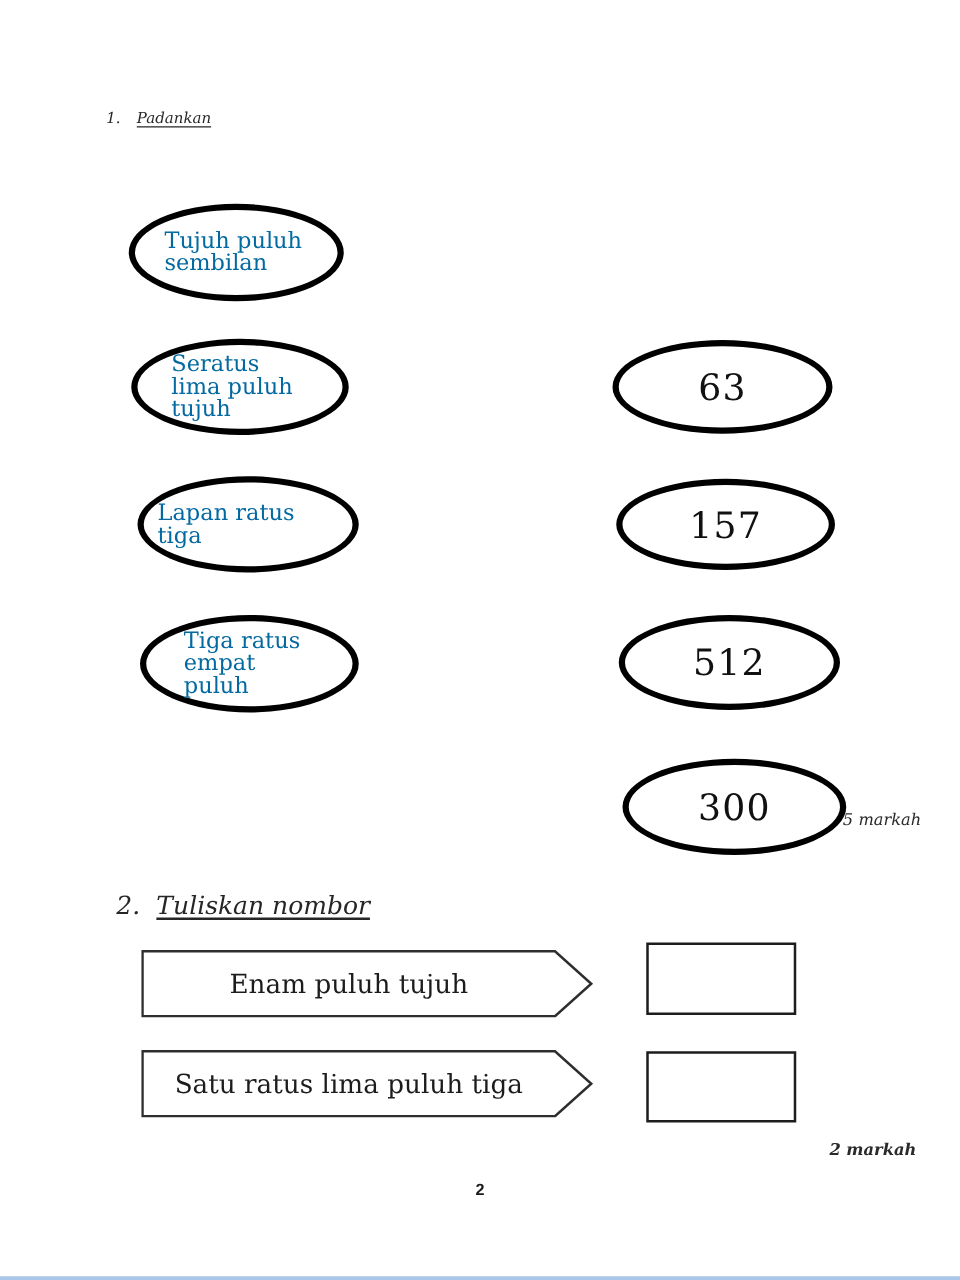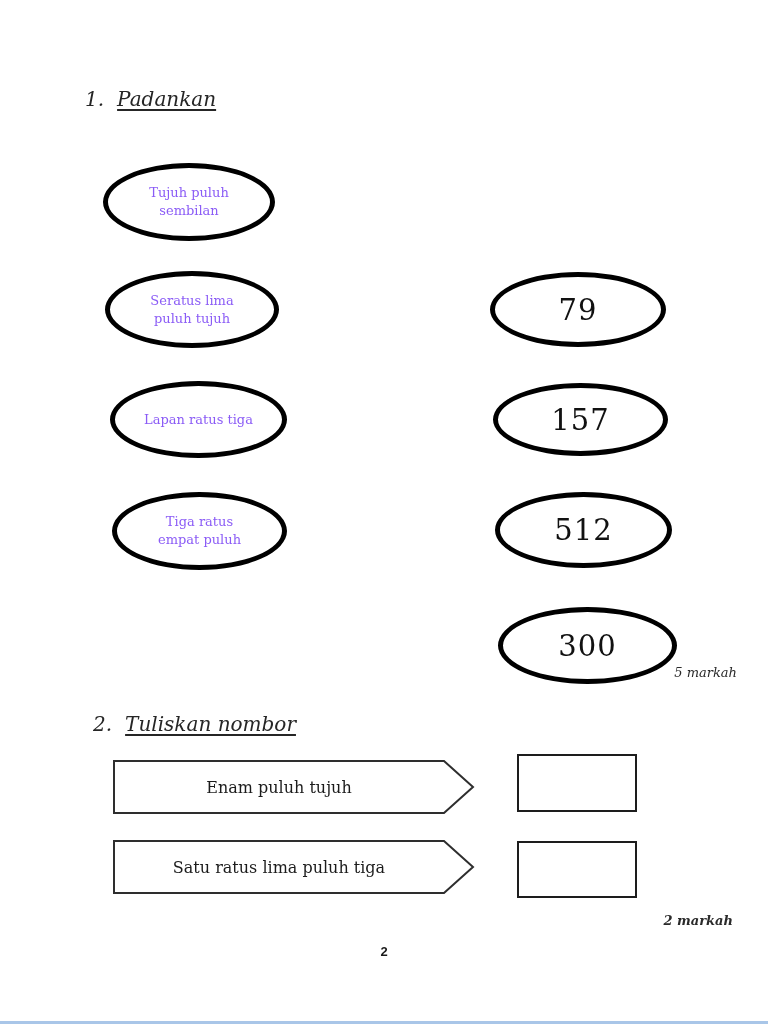--- a/index.html
+++ b/index.html
@@ -15,65 +15,65 @@
     position:absolute;
     font-style:italic;
     color:#262626;
     white-space:nowrap;
   }
   .heading .num{margin-right:13px;}
   .heading .title{
     text-decoration:underline;
     text-underline-offset:3px;
   }
-  .h1{left:85px;top:87px;font-size:20px;}
+  .h1{left:85px;top:87px;font-size:12px;}
   .h2{left:93px;top:712px;font-size:20px;}
   .oval{
     position:absolute;
     border:5px solid #000000;
     border-radius:50%;
     background:#ffffff;
     display:flex;
     align-items:center;
     justify-content:center;
     box-sizing:border-box;
   }
   .oval .word-label{
-    font-size:13px;
+    font-size:18px;
     line-height:18px;
-    text-align:center;
-    color:#8b5cf6;
+    text-align:left;
+    color:#0369a1;
   }
   .oval .num-label{
     font-size:29px;
     color:#111111;
     letter-spacing:1px;
   }
   .arrow-item{position:absolute;width:362px;height:54px;}
   .arrow-item svg{position:absolute;left:0;top:0;}
   .arrow-item .arrow-label{
     position:absolute;left:0;top:0;width:332px;height:54px;
     display:flex;align-items:center;justify-content:center;
-    font-size:16px;color:#1c1c1c;
+    font-size:21px;color:#1c1c1c;
   }
   .answer-box{
     position:absolute;
     border:2px solid #1d1d1d;
     background:#ffffff;
     box-sizing:border-box;
   }
   .marks{
     position:absolute;
     font-size:13px;
     font-style:italic;
     color:#2a2a2a;
     width:110px;
     text-align:right;
   }
-  .marks1{left:627px;top:665px;}
+  .marks1{left:627px;top:649px;}
   .marks2{left:623px;top:913px;font-weight:bold;}
   .page-number{
     position:absolute;
     left:0;top:944px;width:768px;
     text-align:center;
     font-family:"Liberation Sans","DejaVu Sans",sans-serif;
     font-size:13px;
     font-weight:700;
     color:#1a1a1a;
   }
@@ -99,21 +99,21 @@
     <span class="word-label" style="width:110px;">Seratus lima puluh tujuh</span>
   </div>
   <div class="oval" style="left:112px;top:492px;width:175px;height:78px;">
     <span class="word-label" style="width:105px;">Tiga ratus empat puluh</span>
   </div>
   <div class="oval" style="left:110px;top:381px;width:177px;height:77px;">
     <span class="word-label" style="width:145px;">Lapan ratus tiga</span>
   </div>
 
   <div class="oval" style="left:490px;top:272px;width:176px;height:75px;">
-    <span class="num-label">79</span>
+    <span class="num-label">63</span>
   </div>
   <div class="oval" style="left:493px;top:383px;width:175px;height:73px;">
     <span class="num-label">157</span>
   </div>
   <div class="oval" style="left:495px;top:492px;width:177px;height:76px;">
     <span class="num-label">512</span>
   </div>
   <div class="oval" style="left:498px;top:607px;width:179px;height:77px;">
     <span class="num-label">300</span>
   </div>

